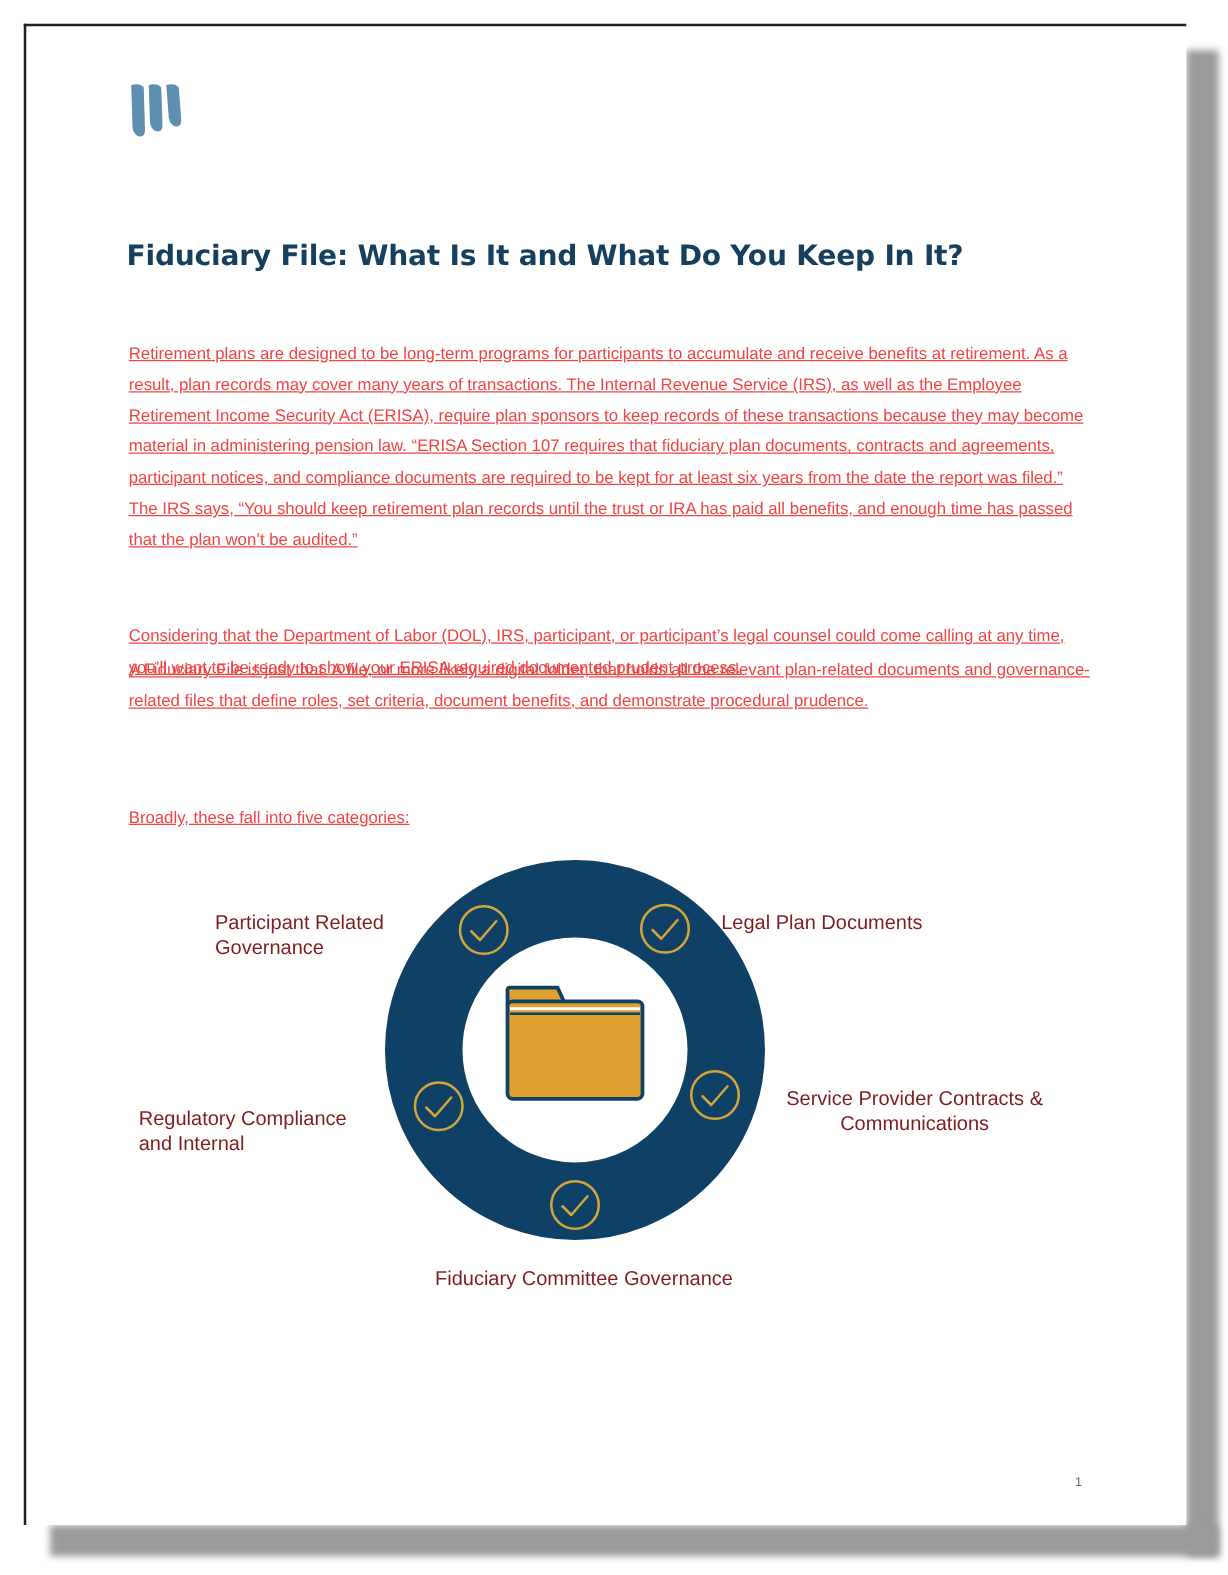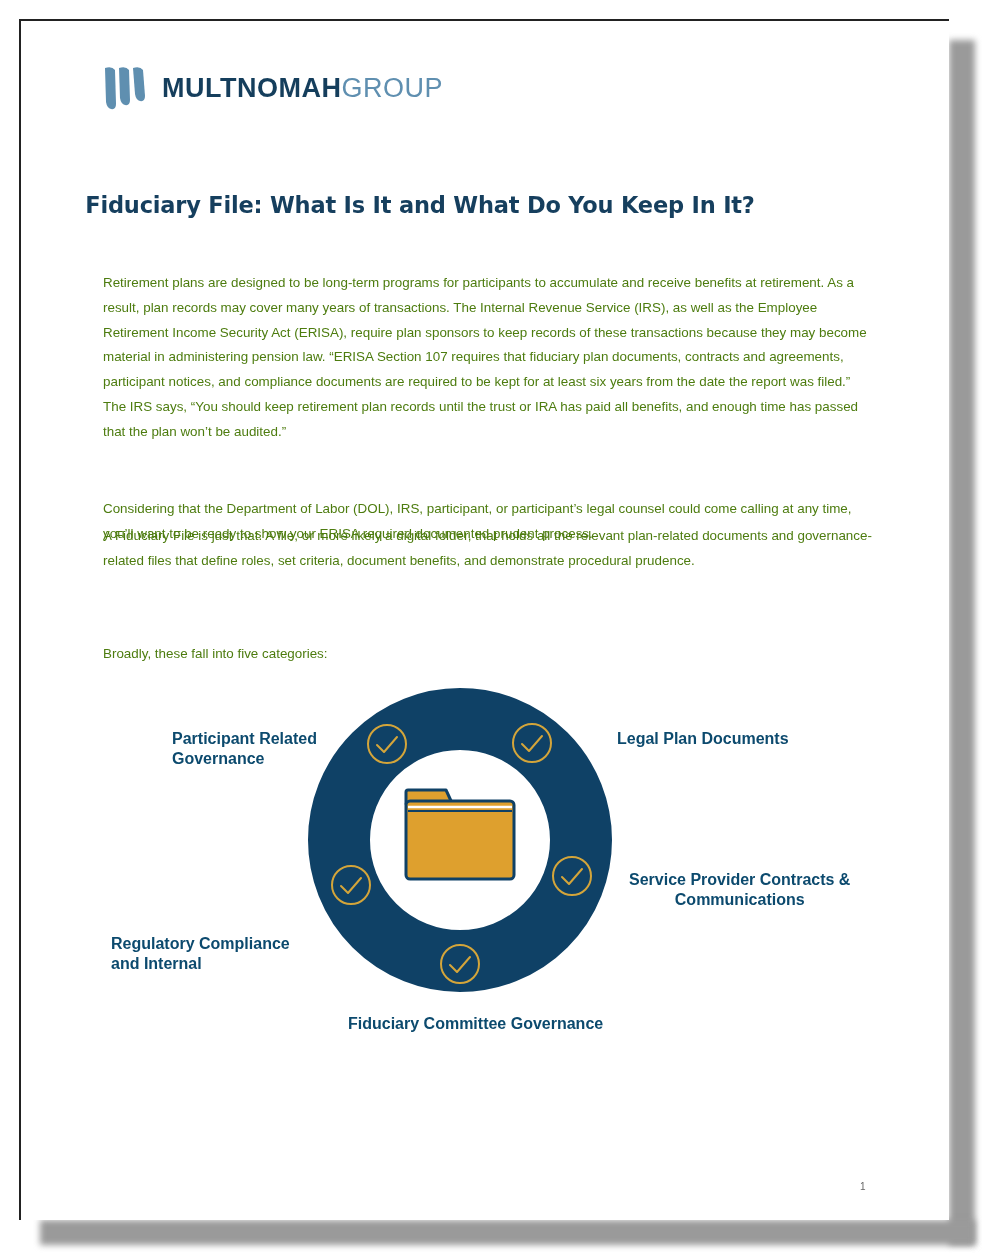--- a/index.html
+++ b/index.html
@@ -19,52 +19,51 @@
     position: absolute; left: 19px; top: 19px; width: 930px; height: 1201px;
     background: #ffffff; border-top: 2px solid #222; border-left: 2px solid #222;
     box-sizing: border-box;
   }
   .logo { position: absolute; left: 104px; top: 66px; height: 44px; display: flex; align-items: center; }
   .logo-mark { width: 42px; height: 44px; }
   .logo-text { margin-left: 16px; font-size: 27px; letter-spacing: 0.5px; line-height: 1; }
   .logo-text .bold { font-weight: 700; color: #153e5c; }
   .logo-text .light { font-weight: 400; color: #5f8fb0; }
   .title {
-    position: absolute; left: 0; width: 840px; top: 192px; text-align: center;
+    position: absolute; left: 16px; width: 840px; top: 192px; text-align: center;
     font-family: "DejaVu Sans", sans-serif; font-size: 22.5px; font-weight: 700; color: #163f5e;
     letter-spacing: -0.2px;
   }
   .para {
     position: absolute; left: 103px; width: 770px; margin: 0;
-    font-size: 13.4px; line-height: 24.8px; color: #4d7c0f;
+    font-size: 13.4px; line-height: 24.8px; color: #ef4444; text-decoration: underline;
   }
   .p1 { top: 271px; }
   .p2 { top: 469px; margin-top: 28px; }
   .p3 { top: 524px; }
   .p4 { top: 642px; }
   .diagram { position: absolute; left: 0; top: 0; width: 982px; height: 1260px; pointer-events: none; }
   .cat-label {
-    position: absolute; font-size: 16px; font-weight: 700; color: #0c4a6e; line-height: 20px;
+    position: absolute; font-size: 16px; font-weight: 400; color: #7f1d1d; line-height: 20px;
   }
   .pagenum { position: absolute; left: 860px; top: 1181px; font-size: 10px; color: #666; }
 </style>
 </head>
 <body>
 
 <div class="shadow-right"></div>
 <div class="shadow-bottom"></div>
 <div class="page"></div>
 
 <div class="logo">
   <svg class="logo-mark" viewBox="0 0 42 44">
     <path d="M1 2 Q8 0 11 4 L12 38 Q12 44 7 43 Q3 42 2 36 Z" fill="#5f8fb0"></path>
     <path d="M15 2 Q22 0 25 4 L26 34 Q26 40 21 39 Q17 38 16 32 Z" fill="#5f8fb0"></path>
     <path d="M29 2 Q36 0 39 4 L41 30 Q41 36 36 35 Q32 34 31 28 Z" fill="#5f8fb0"></path>
   </svg>
-  <div class="logo-text"><span class="bold">MULTNOMAH</span><span class="light">GROUP</span></div>
 </div>
 
 <div class="title">Fiduciary File: What Is It and What Do You Keep In It?</div>
 
 <p class="para p1">Retirement plans are designed to be long-term programs for participants to accumulate and receive benefits at retirement. As a result, plan records may cover many years of transactions. The Internal Revenue Service (IRS), as well as the Employee Retirement Income Security Act (ERISA), require plan sponsors to keep records of these transactions because they may become material in administering pension law. “ERISA Section 107 requires that fiduciary plan documents, contracts and agreements, participant notices, and compliance documents are required to be kept for at least six years from the date the report was filed.”  The IRS says, “You should keep retirement plan records until the trust or IRA has paid all benefits, and enough time has passed that the plan won’t be audited.”</p>
 <p class="para p2">Considering that the Department of Labor (DOL), IRS, participant, or participant’s legal counsel could come calling at any time, you’ll want to be ready to show your ERISA required documented prudent process.</p>
 <p class="para p3">A Fiduciary File is just that. A file, or more likely a digital folder, that holds all the relevant plan-related documents and governance-related files that define roles, set criteria, document benefits, and demonstrate procedural prudence.</p>
 <p class="para p4">Broadly, these fall into five categories:</p>
 
 <svg class="diagram" viewBox="0 0 982 1260">
@@ -96,28 +95,28 @@
   <g fill="none" stroke="#d4a53a" stroke-width="2">
     <circle cx="351" cy="885" r="19"></circle>
     <polyline points="341,886 348,893 361,878" stroke-linecap="round" stroke-linejoin="round"></polyline>
   </g>
 </svg>
 
 <div class="cat-label" style="left:172px; top:729px;">
   <div>Participant Related</div>
   <div>Governance</div>
 </div>
-<div class="cat-label" style="left:617px; top:729px;">
+<div class="cat-label" style="left:577px; top:729px;">
   <div>Legal Plan Documents</div>
 </div>
 <div class="cat-label" style="left:629px; top:870px;text-align:center;">
   <div>Service Provider Contracts &amp;</div>
   <div>Communications</div>
 </div>
 <div class="cat-label" style="left:348px; top:1014px;">
   <div>Fiduciary Committee Governance</div>
 </div>
-<div class="cat-label" style="left:111px; top:934px;">
+<div class="cat-label" style="left:111px; top:886px;">
   <div>Regulatory Compliance</div>
   <div>and Internal</div>
 </div>
 
 <div class="pagenum">1</div>
 
 </body></html>

